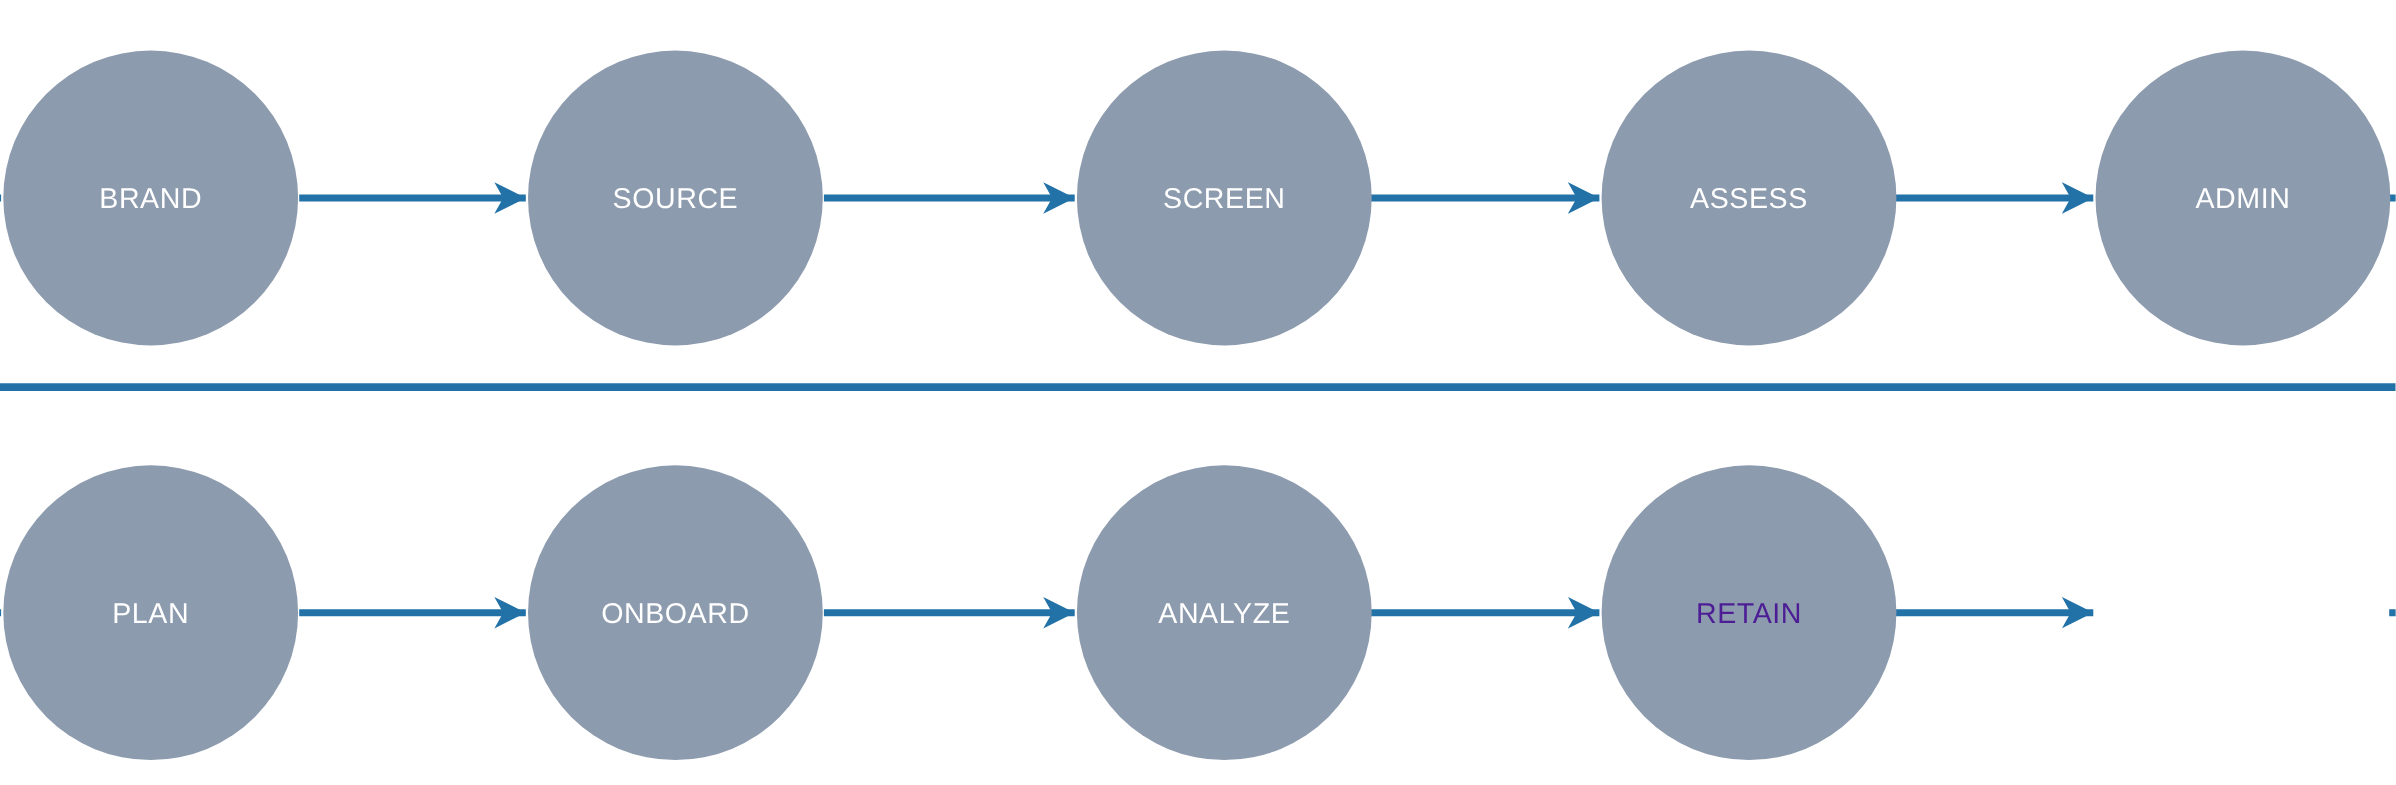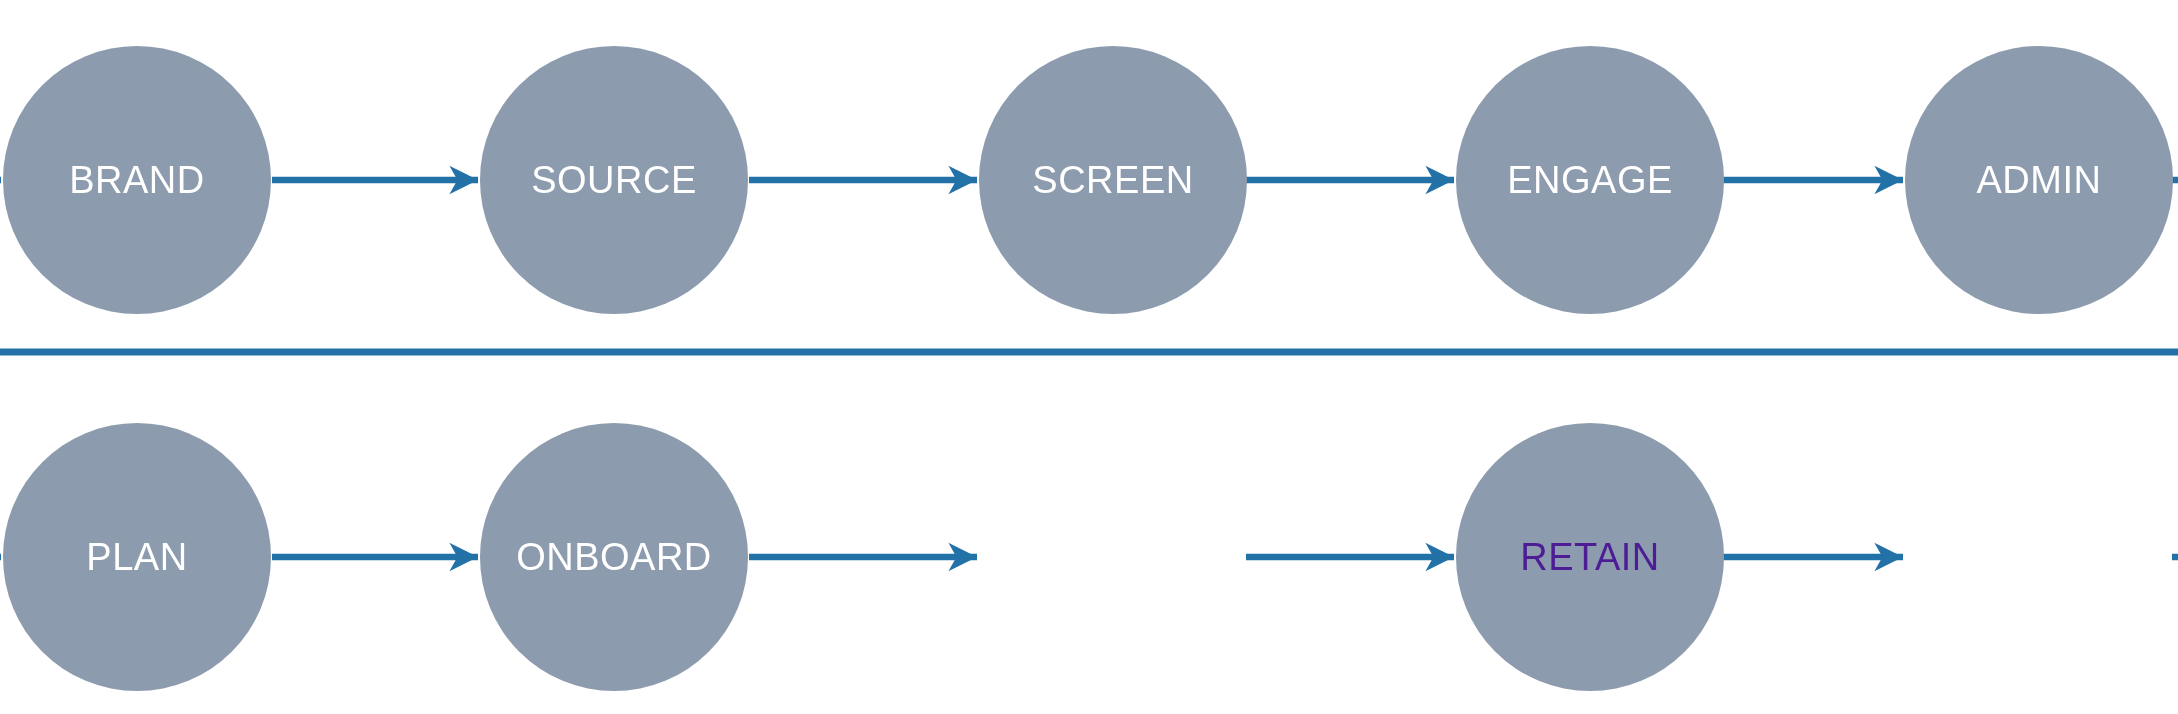--- a/index.html
+++ b/index.html
@@ -24,21 +24,21 @@
   }
   .node {
     position: absolute;
     width: 268px;
     height: 268px;
     border-radius: 50%;
     display: flex;
     align-items: center;
     justify-content: center;
     text-align: center;
-    font-size: 38px;
+    font-size: 26px;
     letter-spacing: 0.5px;
     user-select: none;
   }
   .node span {
     display: block;
     line-height: 1;
   }
   
   .row-top    { top: 46px;  }
   .row-bottom { top: 423px; }
@@ -81,29 +81,32 @@
   <div class="node row-top col-1" style="background-color: rgb(141, 155, 174); color: rgb(255, 255, 255);">
     <span>BRAND</span>
   </div>
   <div class="node row-top col-2" style="background-color: rgb(141, 155, 174); color: rgb(255, 255, 255);">
     <span>SOURCE</span>
   </div>
   <div class="node row-top col-3" style="background-color: rgb(141, 155, 174); color: rgb(255, 255, 255);">
     <span>SCREEN</span>
   </div>
   <div class="node row-top col-4" style="background-color: rgb(141, 155, 174); color: rgb(255, 255, 255);">
-    <span>ENGAGE</span>
+    <span>ASSESS</span>
   </div>
   <div class="node row-top col-5" style="background-color: rgb(141, 155, 174); color: rgb(255, 255, 255);">
     <span>ADMIN</span>
   </div>
 
   <div class="node row-bottom col-1" style="background-color: rgb(141, 155, 174); color: rgb(255, 255, 255);">
     <span>PLAN</span>
   </div>
   <div class="node row-bottom col-2" style="background-color: rgb(141, 155, 174); color: rgb(255, 255, 255);">
     <span>ONBOARD</span>
   </div>
+  <div class="node row-bottom col-3" style="background-color: rgb(141, 155, 174); color: rgb(255, 255, 255);">
+    <span>ANALYZE</span>
+  </div>
   <div class="node row-bottom col-4" style="background-color: rgb(141, 155, 174); color: #4c1d95;">
     <span>RETAIN</span>
   </div>
 
 </div>
 
 </body></html>

